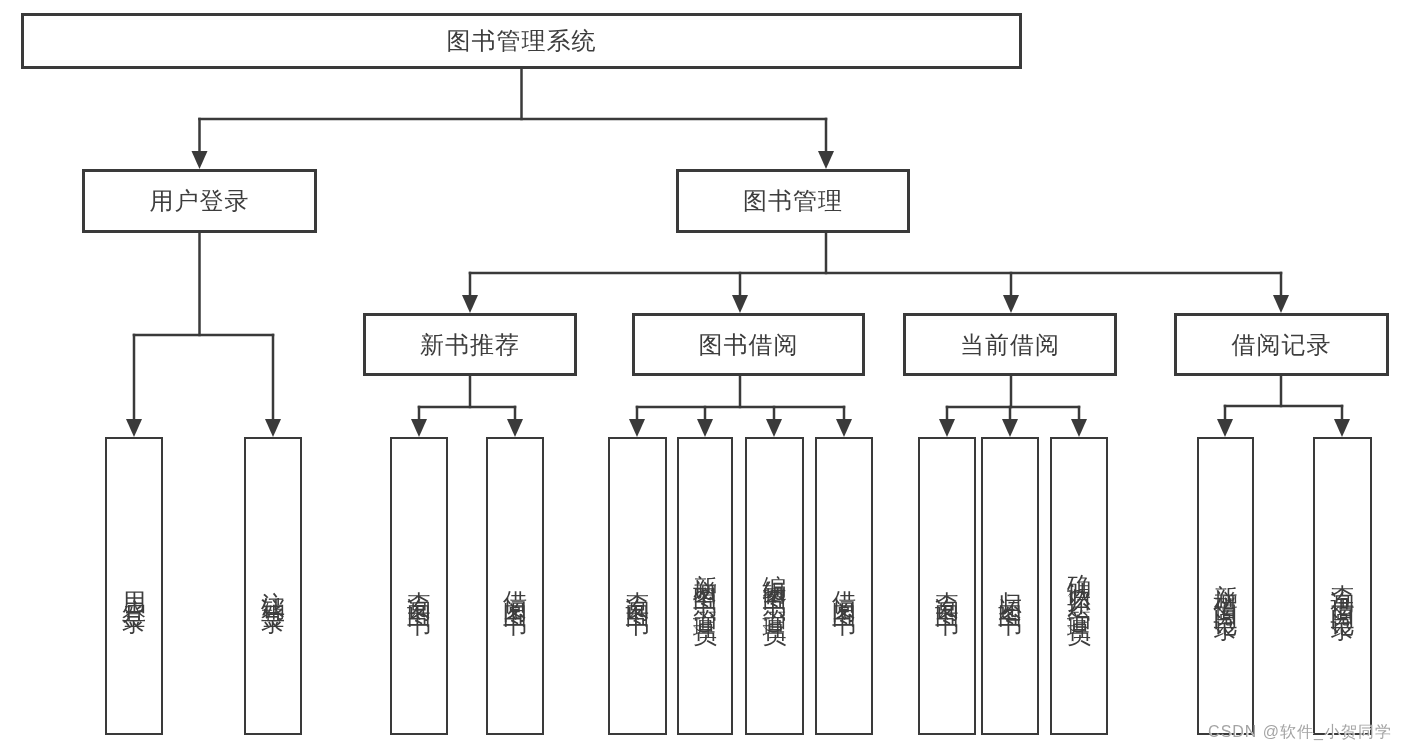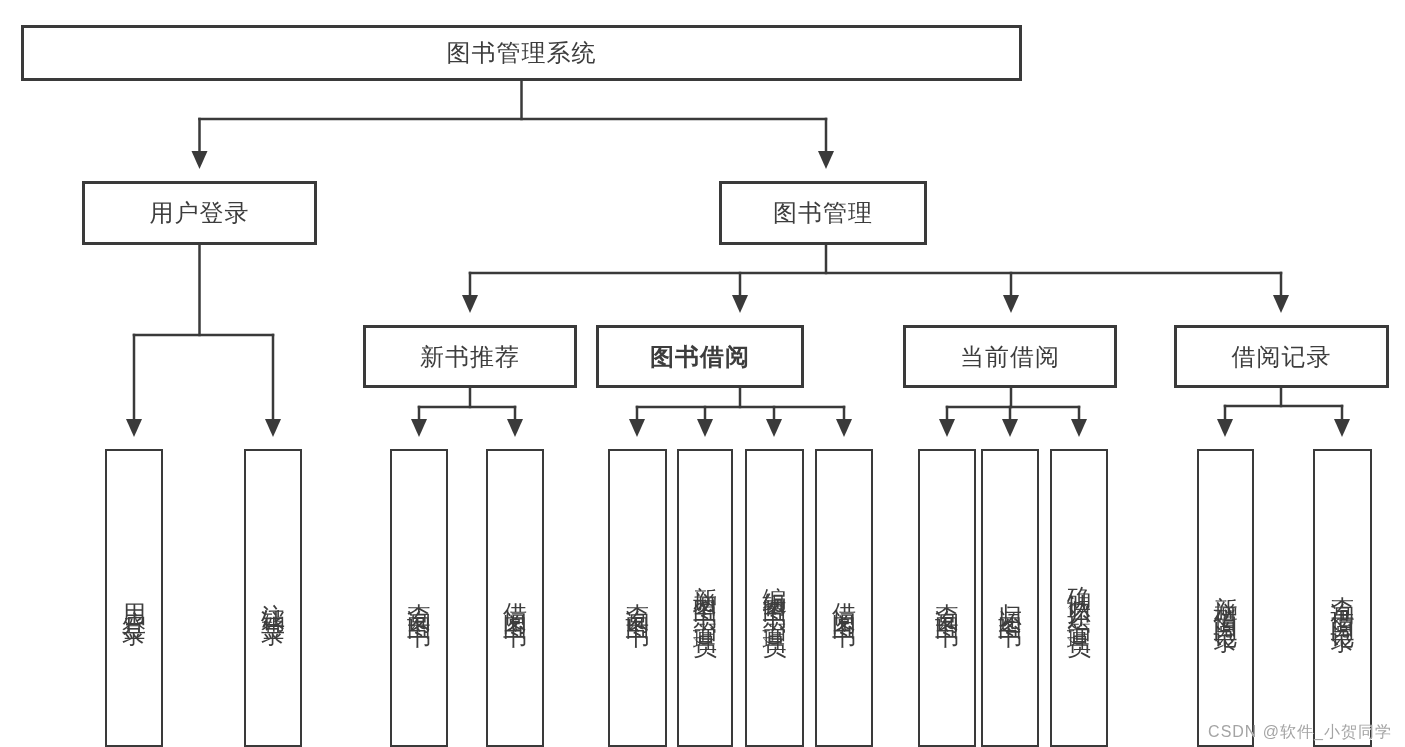--- a/index.html
+++ b/index.html
@@ -25,21 +25,20 @@
     box-sizing: border-box;
     background: #ffffff;
     border: 3px solid #3a3a3a;
     display: flex;
     align-items: center;
     justify-content: center;
     color: #3d3d3d;
     font-size: 24px;
     letter-spacing: 1px;
     white-space: nowrap;
-    margin-top: 12px;
   }
   .lvl2 { top: 169px; height: 64px; }
   .lvl3 { top: 313px; height: 63px; }
   .leaf {
     top: 437px;
     height: 298px;
     border-width: 2px;
   }
   .leaf .vtxt {
     writing-mode: vertical-rl;
@@ -119,28 +118,28 @@
       <polygon points="1334,419 1350,419 1342,437" fill="#3a3a3a"></polygon>
     </svg>
 
   <div class="node" style="left:21px; top:13px; width:1001px; height:56px;">
     <span>图书管理系统</span>
   </div>
 
   <div class="node lvl2" style="left:82px; width:235px;">
     <span>用户登录</span>
   </div>
-  <div class="node lvl2" style="left:719px; width:208px;">
+  <div class="node lvl2" style="left:676px; width:234px;">
     <span>图书管理</span>
   </div>
 
   <div class="node lvl3" style="left:363px; width:214px;">
     <span>新书推荐</span>
   </div>
-  <div class="node lvl3" style="left:596px; width:208px;font-weight:bold;">
+  <div class="node lvl3" style="left:632px; width:233px;">
     <span>图书借阅</span>
   </div>
   <div class="node lvl3" style="left:903px; width:214px;">
     <span>当前借阅</span>
   </div>
   <div class="node lvl3" style="left:1174px; width:215px;text-align:right;">
     <span>借阅记录</span>
   </div>
 
   <div class="node leaf" style="left:105px; width:58px;">

